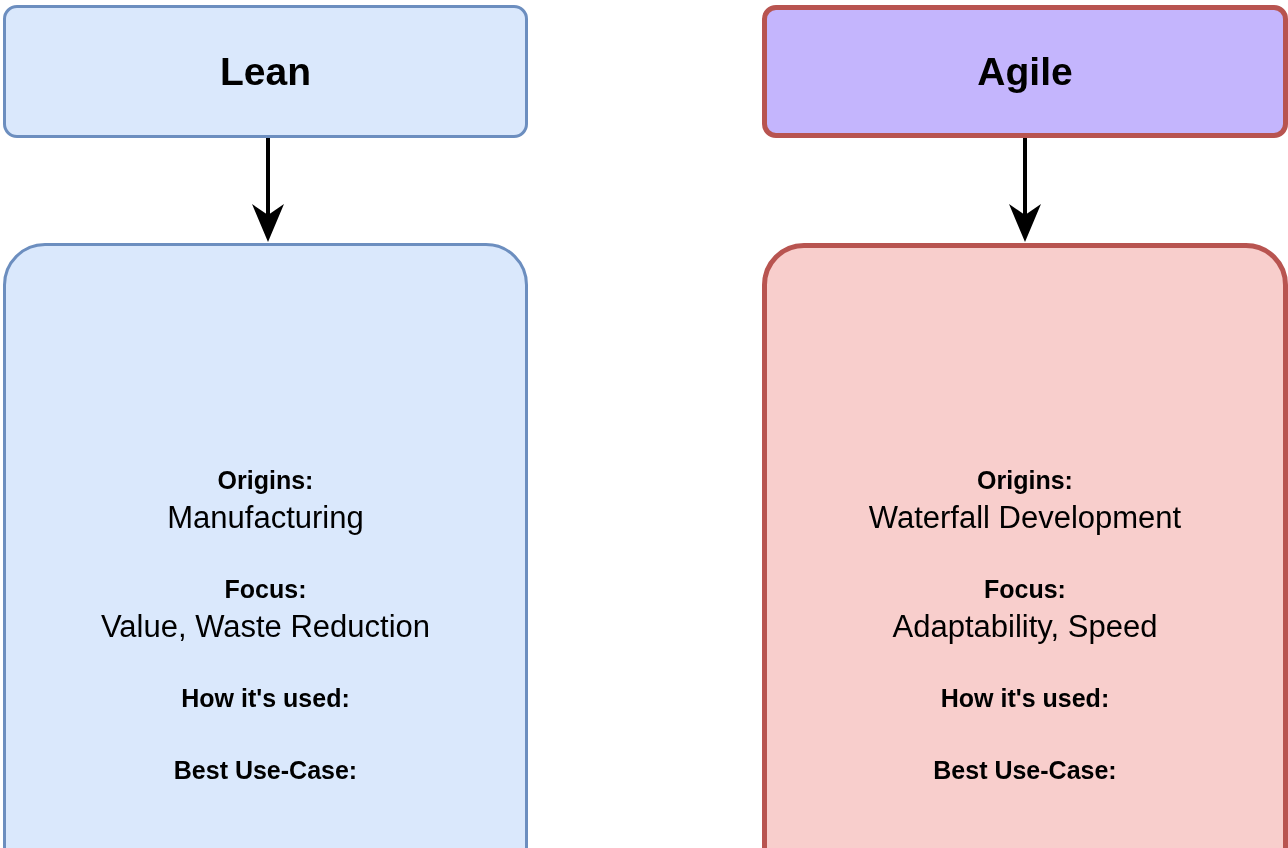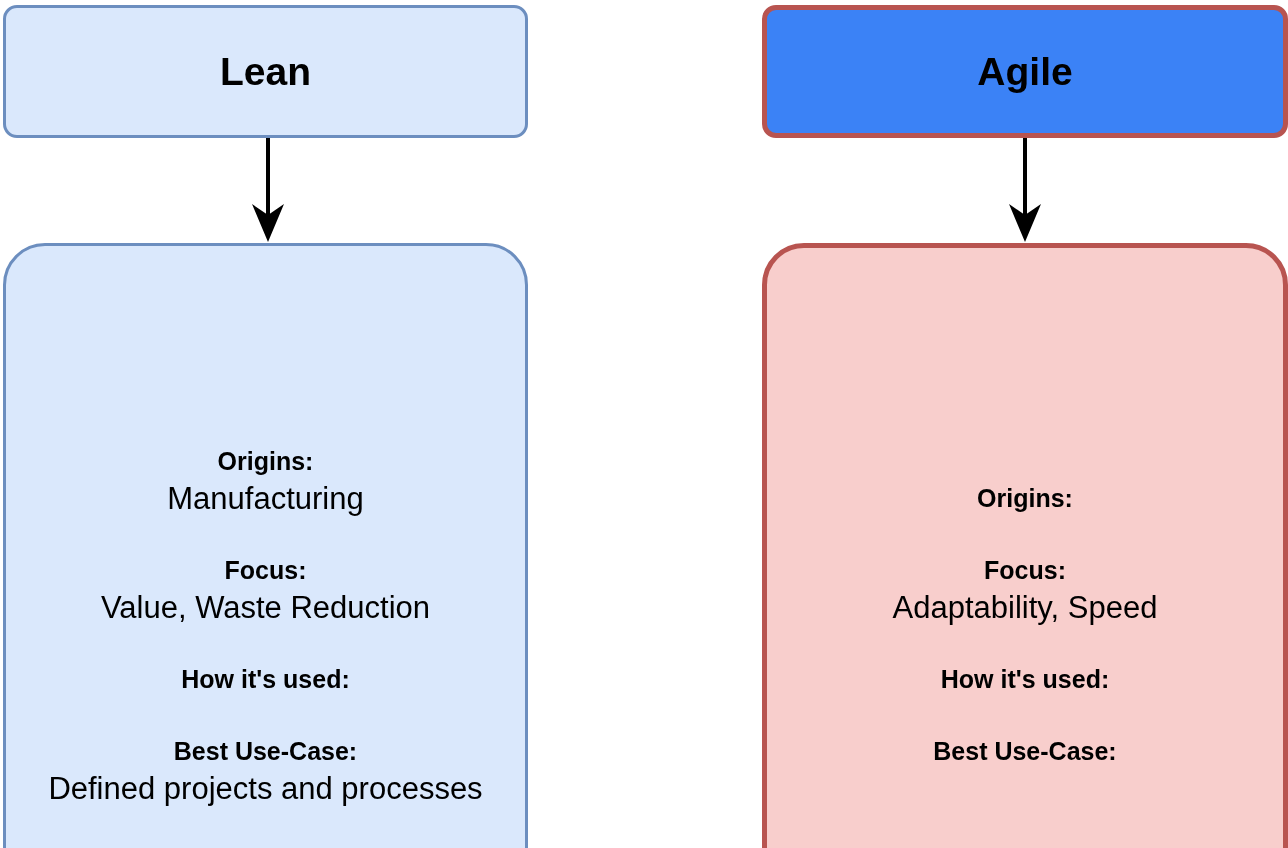--- a/index.html
+++ b/index.html
@@ -37,21 +37,21 @@
     border-radius: 14px;
     display: flex;
     align-items: center;
     justify-content: center;
   }
   .header-box.blue {
     background: #dae8fc;
     border: 3px solid #6c8ebf;
   }
   .header-box.red {
-    background: #3b82f6;
+    background: #c4b5fd;
     border: 5px solid #b85450;
   }
   .header-title {
     font-size: 39px;
     font-weight: bold;
     line-height: 1;
     letter-spacing: 0px;
     color: #000000;
   }
 
@@ -139,21 +139,20 @@
           <span class="detail-label">Focus:</span>
           <span class="detail-value">Value, Waste Reduction</span>
         </div>
 
         <div class="detail-item">
           <span class="detail-label">How it's used:</span>
         </div>
 
         <div class="detail-item">
           <span class="detail-label">Best Use-Case:</span>
-          <span class="detail-value">Defined projects and processes</span>
         </div>
 
       </div>
     </div>
   </div>
 
   <div class="column right">
 
     <div class="header-box red">
       <span class="header-title">Agile</span>
@@ -162,20 +161,21 @@
     <svg class="arrow right-arrow" viewBox="0 0 44 106">
       <line x1="22" y1="0" x2="22" y2="84" stroke="#000000" stroke-width="4"></line>
       <path d="M 22 104 L 6 66 L 22 77 L 38 66 Z" fill="#000000"></path>
     </svg>
 
     <div class="detail-box red">
       <div class="detail-list">
 
         <div class="detail-item">
           <span class="detail-label">Origins:</span>
+          <span class="detail-value">Waterfall Development</span>
         </div>
 
         <div class="detail-item">
           <span class="detail-label">Focus:</span>
           <span class="detail-value">Adaptability, Speed</span>
         </div>
 
         <div class="detail-item">
           <span class="detail-label">How it's used:</span>
         </div>

